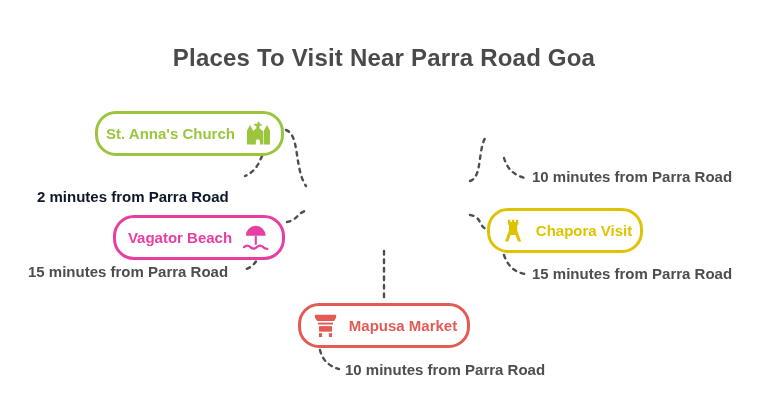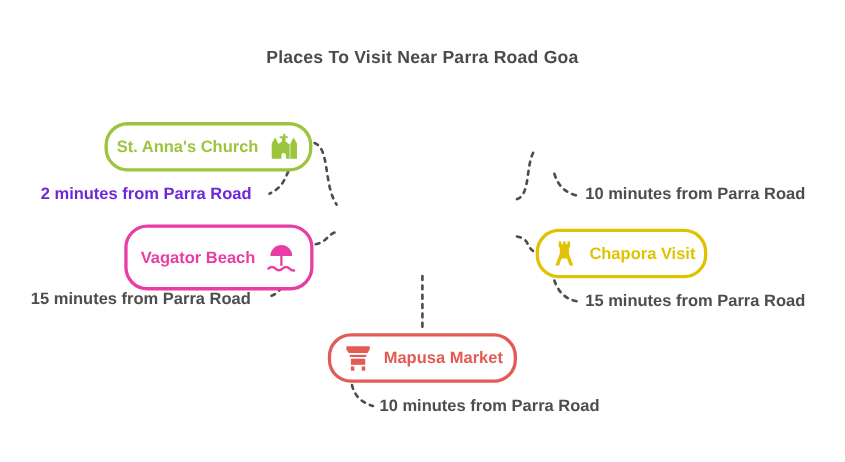--- a/index.html
+++ b/index.html
@@ -2,38 +2,38 @@
 <html><head>
 <meta charset="utf-8">
 <style>
   html,body{margin:0;padding:0;background:#fff;}
   .canvas{
     position:relative;width:768px;height:420px;background:#ffffff;overflow:hidden;
     font-family:"Liberation Sans","DejaVu Sans",sans-serif;font-weight:bold;
   }
   .title{
     position:absolute;left:0;right:0;top:44px;text-align:center;
-    font-size:16px;letter-spacing:.2px;color:#4A4A4A;margin:0;
+    font-size:24px;letter-spacing:.2px;color:#4A4A4A;margin:0;
   }
   .connectors{position:absolute;left:0;top:0;width:768px;height:420px;pointer-events:none;}
   .connectors path{fill:none;stroke:currentColor;stroke-width:2.4;stroke-linecap:round;stroke-dasharray:3.5 5;}
   .node{
     position:absolute;box-sizing:border-box;display:flex;align-items:center;justify-content:center;
     gap:9px;border:3px solid;border-radius:21px;background:#fff;font-size:15px;padding:0 10px;white-space:nowrap;
   }
   .node .icon{display:flex;align-items:center;}
   .node .icon svg{width:29px;height:31px;display:block;}
   .center-node{
     position:absolute;box-sizing:border-box;display:flex;align-items:center;justify-content:center;
     left:306px;top:145px;width:162px;height:103px;border:4px solid;border-radius:24px;
     background:#fff;font-size:15.5px;white-space:nowrap;
   }
   .dist{position:absolute;font-size:15px;color:#4D4D4D;white-space:nowrap;}
   .n-church {left:95px; top:111px;width:189px;height:45px;}
-  .n-vagator{left:113px;top:204px;width:172px;height:60px;}
+  .n-vagator{left:113px;top:215px;width:172px;height:45px;}
   .n-anjuna {left:487px;top:110px;width:166px;height:46px;}
   .n-chapora{left:487px;top:208px;width:156px;height:45px;}
   .n-mapusa {left:298px;top:303px;width:172px;height:45px;}
   .d-church {left:37px; top:168px;}
   .d-vagator{left:28px; top:263px;}
   .d-anjuna {left:532px;top:168px;}
   .d-chapora{left:532px;top:265px;}
   .d-mapusa {left:345px;top:361px;}
 </style>
 </head>
@@ -60,21 +60,21 @@
   <div class="node n-church" style="color: rgb(155, 197, 61); border-color: rgb(155, 197, 61);">
     <span>St. Anna's Church</span>
     <span class="icon">
       <svg viewBox="0 0 24 24" fill="currentColor">
         <path d="M2.5 9.5 5 5l2.5 4.5V21h-5z"></path>
         <path d="M16.5 9.5 19 5l2.5 4.5V21h-5z"></path>
         <path d="M11.2 2.2h1.6V4h1.7v1.6h-1.7v2.1l3.2 2.6V21h-2.8v-2.6a1.7 1.7 0 0 0-3.4 0V21H7V10.3l3.2-2.6V5.6H8.5V4h2.7z"></path>
       </svg>
     </span>
   </div>
-  <div class="dist d-church" style="color: #6d28d9;">2 minutes from Parra Road</div>
+  <div class="dist d-church" style="color: #0f172a; margin-top: 20px;">2 minutes from Parra Road</div>
 
   <div class="node n-vagator" style="color: rgb(232, 62, 164); border-color: rgb(232, 62, 164);">
     <span>Vagator Beach</span>
     <span class="icon">
       <svg viewBox="0 0 24 24" fill="currentColor">
         <path d="M4 10.5a8.2 8.2 0 0 1 16.4 0z"></path>
         <rect x="11.4" y="10.5" width="1.7" height="7.5"></rect>
         <path d="M2.5 20c1.6-1.5 3.7-1.5 5.3 0s3.7 1.5 5.3 0 3.7-1.5 5.3 0 3.4 1.4 3.4 1.4" fill="none" stroke="currentColor" stroke-width="1.8" stroke-linecap="round"></path>
       </svg>
     </span>

